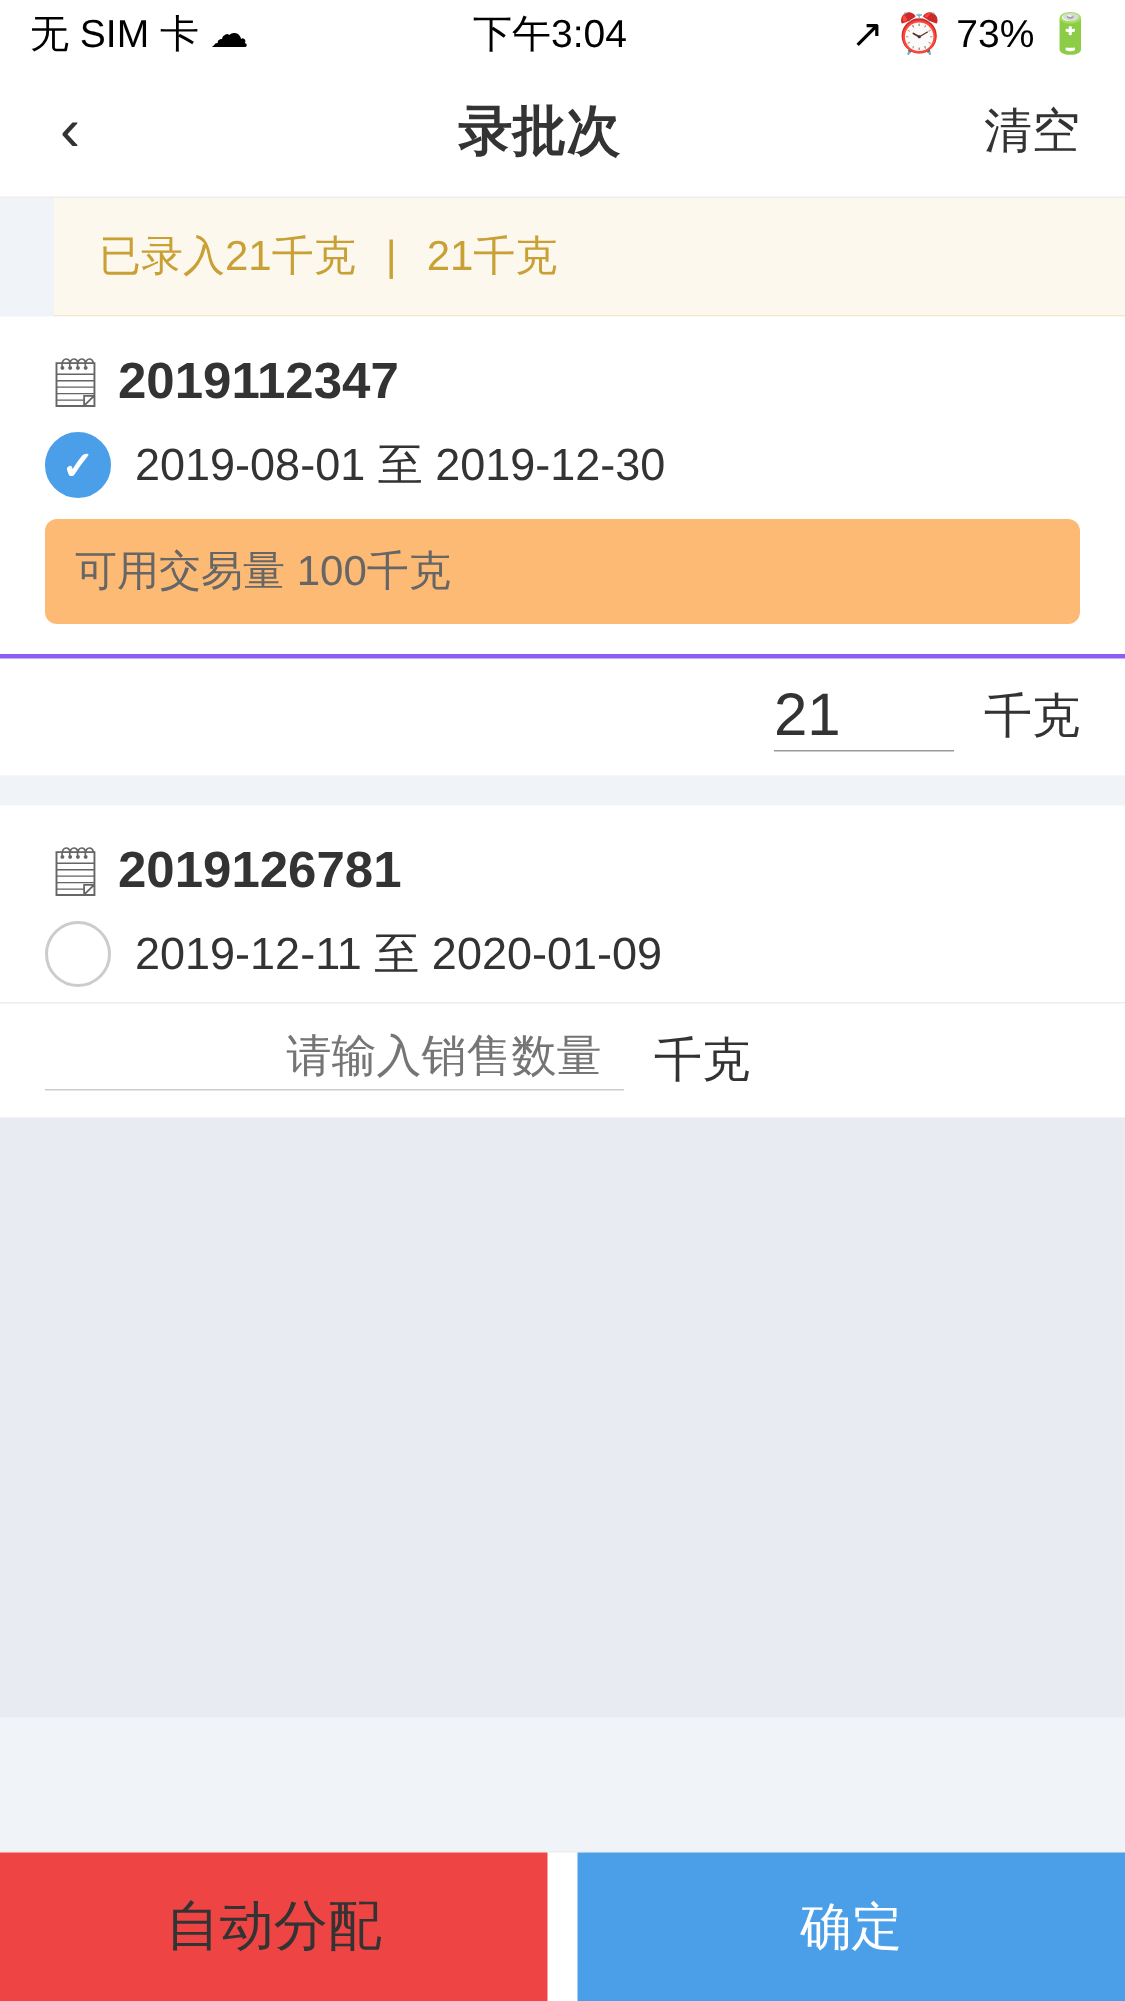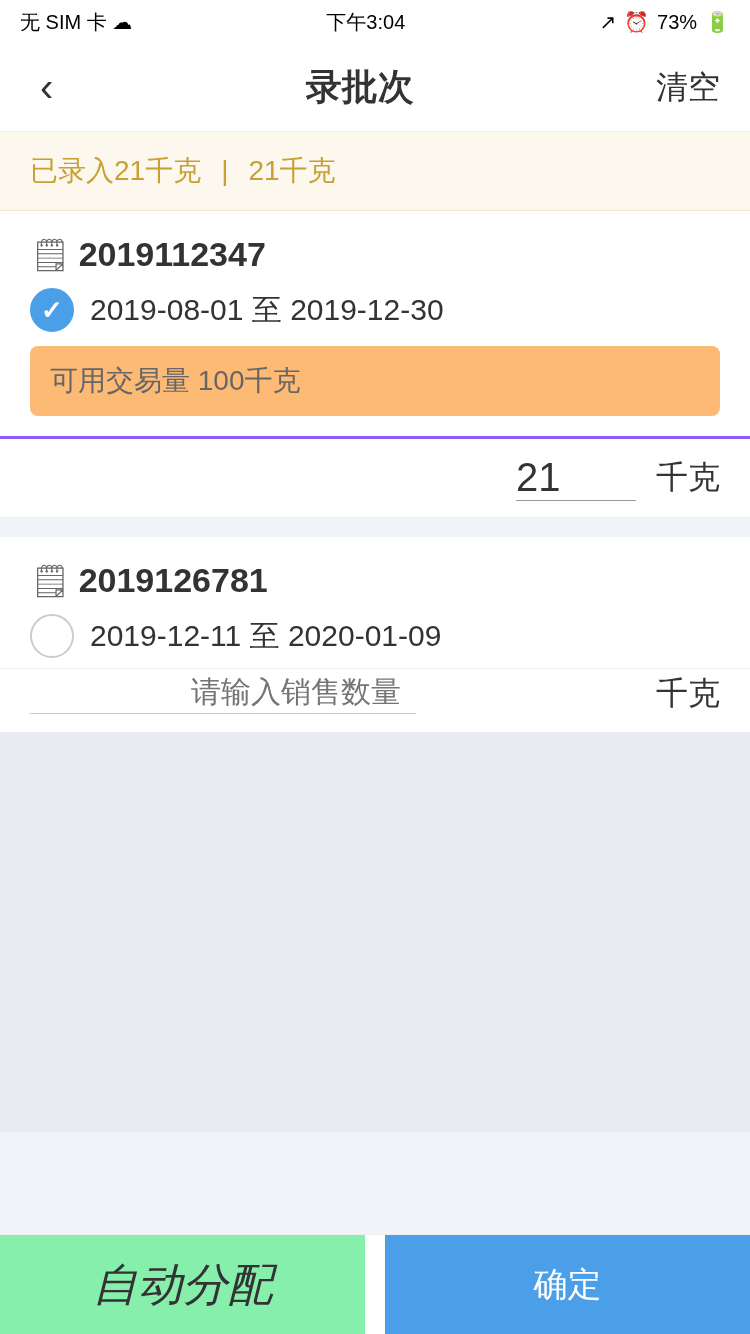--- a/index.html
+++ b/index.html
@@ -13,21 +13,21 @@
     }
 
     
     .status-bar {
       height: 44px;
       background: #fff;
       display: flex;
       align-items: center;
       justify-content: space-between;
       padding: 2px 20px;
-      font-size: 20px;
+      font-size: 26px;
       font-weight: 500;
     }
     .status-left {
       display: flex;
       align-items: center;
       gap: 8px;
     }
     .status-right {
       display: flex;
       align-items: center;
@@ -62,20 +62,21 @@
     }
 
     
     .info-banner {
       background: #fdf8ee;
       padding: 20px 30px;
       display: flex;
       align-items: center;
       gap: 20px;
       border-bottom: 1px solid #f0e8d0;
+      margin-left: 36px;
     }
     .info-label {
       color: #c8a035;
       font-size: 28px;
     }
     .info-divider {
       color: #c8a035;
       font-size: 28px;
     }
     .info-value {
@@ -170,22 +171,22 @@
     
     .section-divider {
       height: 20px;
       background: #f0f3f8;
     }
 
     
     .input-row {
       display: flex;
       align-items: center;
-      justify-content: space-between;
-      padding: 3px 30px 16px 30px;
+      justify-content: flex-start;
+      padding: 16px 30px 16px 30px;
       background: #fff;
       gap: 20px;
       border-top: 1px solid #eee;
     }
     .input-underline {
       border-bottom: 1px solid #ccc;
       min-width: 220px;
       padding-bottom: 4px;
     }
     .input-unit {
@@ -209,25 +210,24 @@
       height: 100px;
       display: flex;
       background: #fff;
       border-top: 1px solid #eee;
     }
     .btn-auto {
       flex: 1;
       display: flex;
       align-items: center;
       justify-content: center;
-      font-size: 45px;
-      color: #333;
-      background: #86efac;
+      font-size: 36px;
+      color: #333;
+      background: #ef4444;
       cursor: pointer;
-      font-style: italic;
     }
     .btn-confirm {
       flex: 1;
       display: flex;
       align-items: center;
       justify-content: center;
       font-size: 34px;
       color: #fff;
       background: #4a9fe8;
       cursor: pointer;

